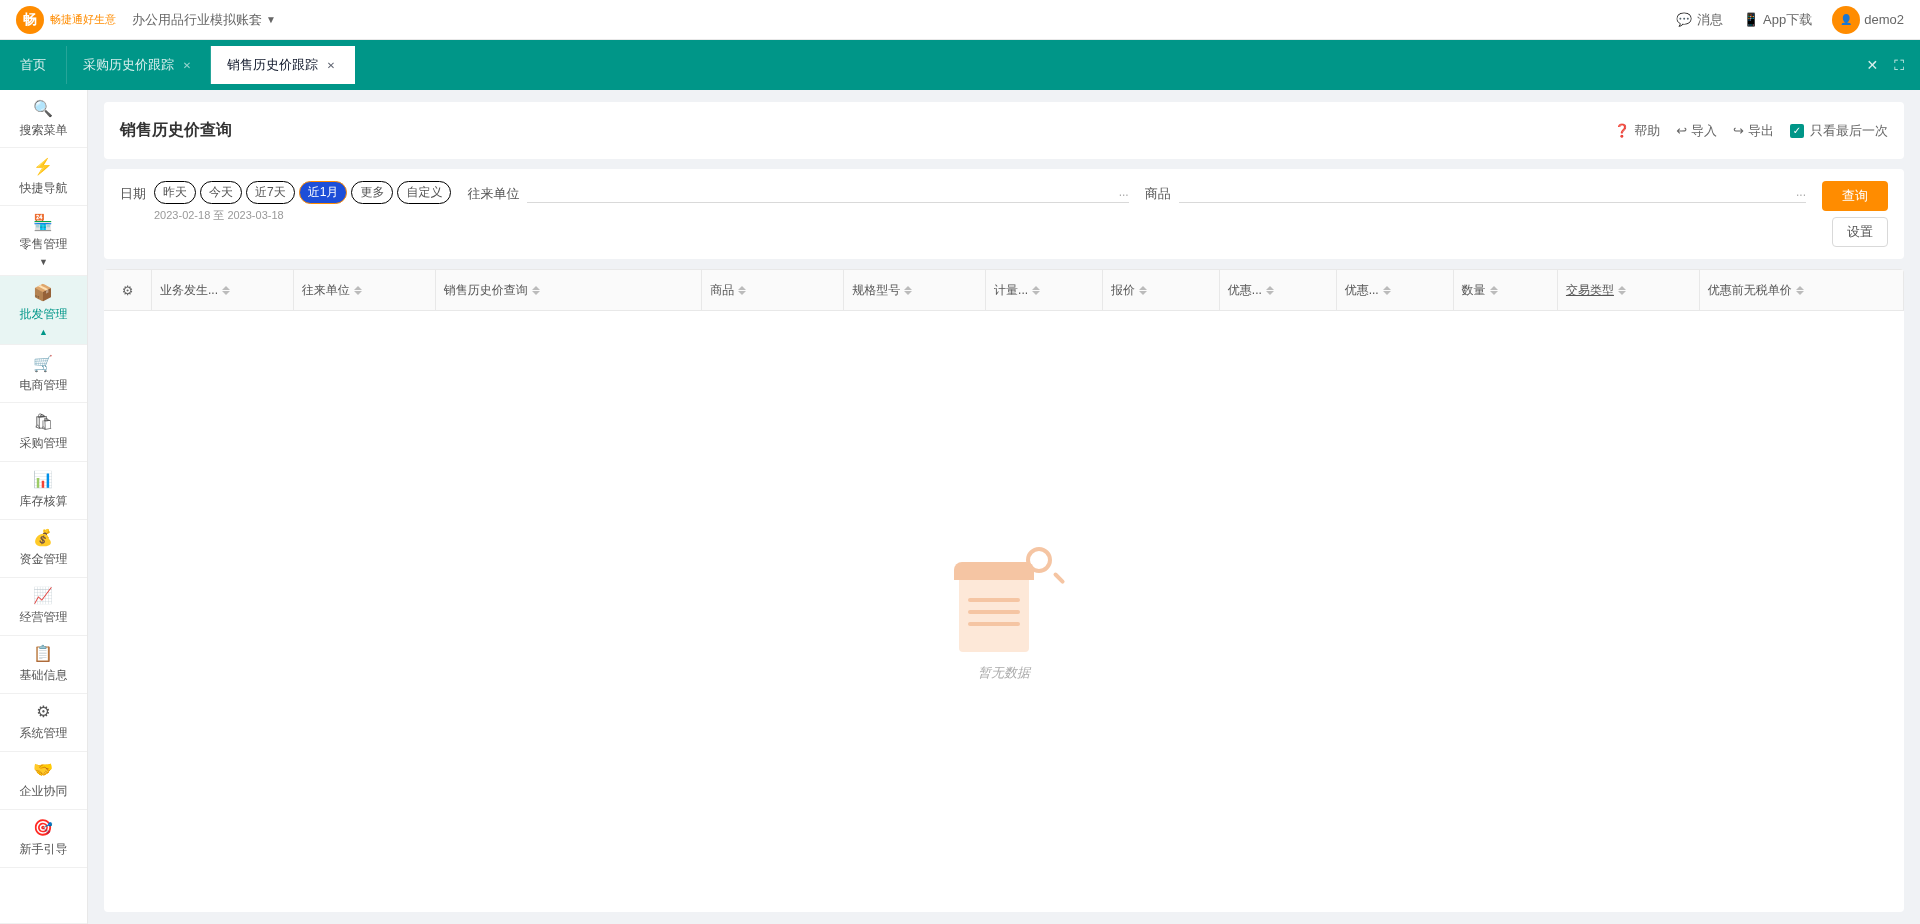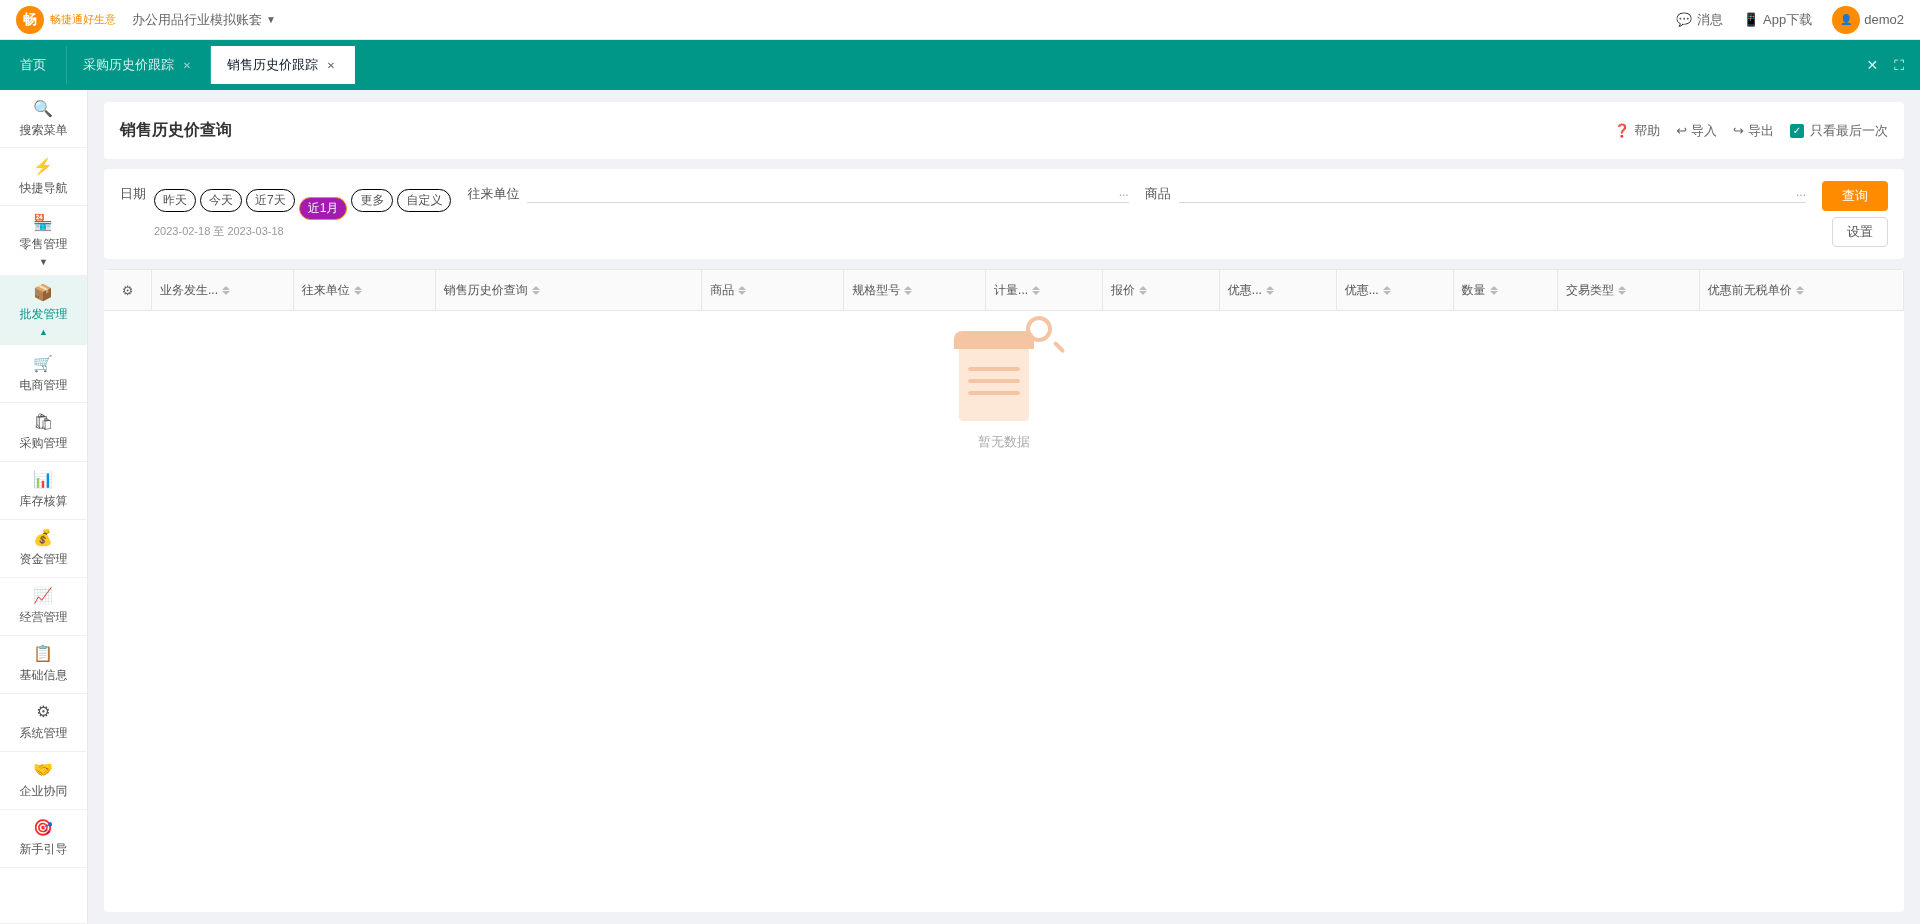--- a/index.html
+++ b/index.html
@@ -53,38 +53,38 @@
     .checkbox-label { display: flex; align-items: center; gap: 6px; color: #666; font-size: 13px; cursor: pointer; }
     .checkbox-checked { width: 14px; height: 14px; background: #009688; border-radius: 2px; display: flex; align-items: center; justify-content: center; color: white; font-size: 10px; flex-shrink: 0; }
 
     
     .filter-bar { background: #fff; padding: 12px 16px; border-radius: 4px; display: flex; align-items: flex-start; gap: 16px; flex-wrap: wrap; }
     .filter-group { display: flex; align-items: flex-start; gap: 8px; }
     .filter-label { font-size: 13px; color: #555; white-space: nowrap; padding-top: 4px; }
     .filter-content { display: flex; flex-direction: column; gap: 4px; }
     .date-buttons { display: flex; align-items: center; gap: 4px; }
     .date-btn { padding: 2px 8px; border-radius: 12px; border: 1px solid #000000; background: #fff; font-size: 12px; color: #555; cursor: pointer; white-space: nowrap; }
-    .date-btn.active { background: #a21caf; border-color: #ff8c00; color: #fff; margin-top: 16px; }
+    .date-btn.active { background: #1d4ed8; border-color: #ff8c00; color: #fff; }
     .date-range-text { font-size: 11px; color: #999; }
     .filter-input { border: none; border-bottom: 1px solid #d9d9d9; padding: 3px 6px; font-size: 13px; color: #333; outline: none; width: 200px; background: transparent; }
     .filter-dots { color: #aaa; font-size: 12px; cursor: pointer; }
     .query-btn { background: #ff8c00; border: none; color: white; padding: 6px 20px; border-radius: 4px; font-size: 13px; cursor: pointer; white-space: nowrap; }
     .settings-btn { background: #fff; border: 1px solid #d9d9d9; color: #555; padding: 5px 14px; border-radius: 4px; font-size: 13px; cursor: pointer; white-space: nowrap; }
     .filter-right-btns { display: flex; flex-direction: column; gap: 6px; align-items: flex-end; }
 
     
     .table-area { background: #fff; border-radius: 4px; flex: 1; overflow: hidden; display: flex; flex-direction: column; }
     .table-header { display: flex; align-items: center; background: #fafafa; border-bottom: 1px solid #e8e8e8; border-top: 1px solid #e8e8e8; padding: 0; min-height: 40px; }
     .th-settings { width: 48px; display: flex; align-items: center; justify-content: center; color: #666; cursor: pointer; flex-shrink: 0; border-right: 1px solid #e8e8e8; height: 40px; }
     .th-cell { display: flex; align-items: center; gap: 4px; padding: 0 8px; color: #555; font-size: 12px; font-weight: 500; cursor: pointer; white-space: nowrap; border-right: 1px solid #e8e8e8; height: 40px; flex-shrink: 0; }
     .th-sort { display: flex; flex-direction: column; gap: 1px; }
     .th-sort-up, .th-sort-down { width: 0; height: 0; border-left: 4px solid transparent; border-right: 4px solid transparent; }
     .th-sort-up { border-bottom: 4px solid #bbb; }
     .th-sort-down { border-top: 4px solid #bbb; }
-    .table-body { flex: 1; display: flex; flex-direction: column; align-items: center; justify-content: flex-start; min-height: 400px; }
+    .table-body { flex: 1; display: flex; flex-direction: column; align-items: center; justify-content: center; min-height: 400px; font-style: italic; }
     .empty-state { display: flex; flex-direction: column; align-items: center; gap: 12px; }
     .empty-text { color: #aaa; font-size: 13px; }
   </style>
 </head>
 <body>
 
 <div class="top-bar">
   <div class="top-bar-left">
     <div class="logo-area">
       <div class="logo-icon">畅</div>
@@ -326,21 +326,21 @@
                 <div class="th-sort-down"></div>
               </div>
           </div>
           <div class="th-cell" style="flex:0.7; min-width:60px;">
             <span>数量</span>
             <div class="th-sort">
                 <div class="th-sort-up"></div>
                 <div class="th-sort-down"></div>
               </div>
           </div>
-          <div class="th-cell" style="flex:1; min-width:90px;">
+          <div class="th-cell" style="flex:1; min-width:90px;text-decoration:underline;">
             <span>交易类型</span>
             <div class="th-sort">
                 <div class="th-sort-up"></div>
                 <div class="th-sort-down"></div>
               </div>
           </div>
           <div class="th-cell" style="flex:1.5; min-width:130px;">
             <span>优惠前无税单价</span>
             <div class="th-sort">
                 <div class="th-sort-up"></div>

